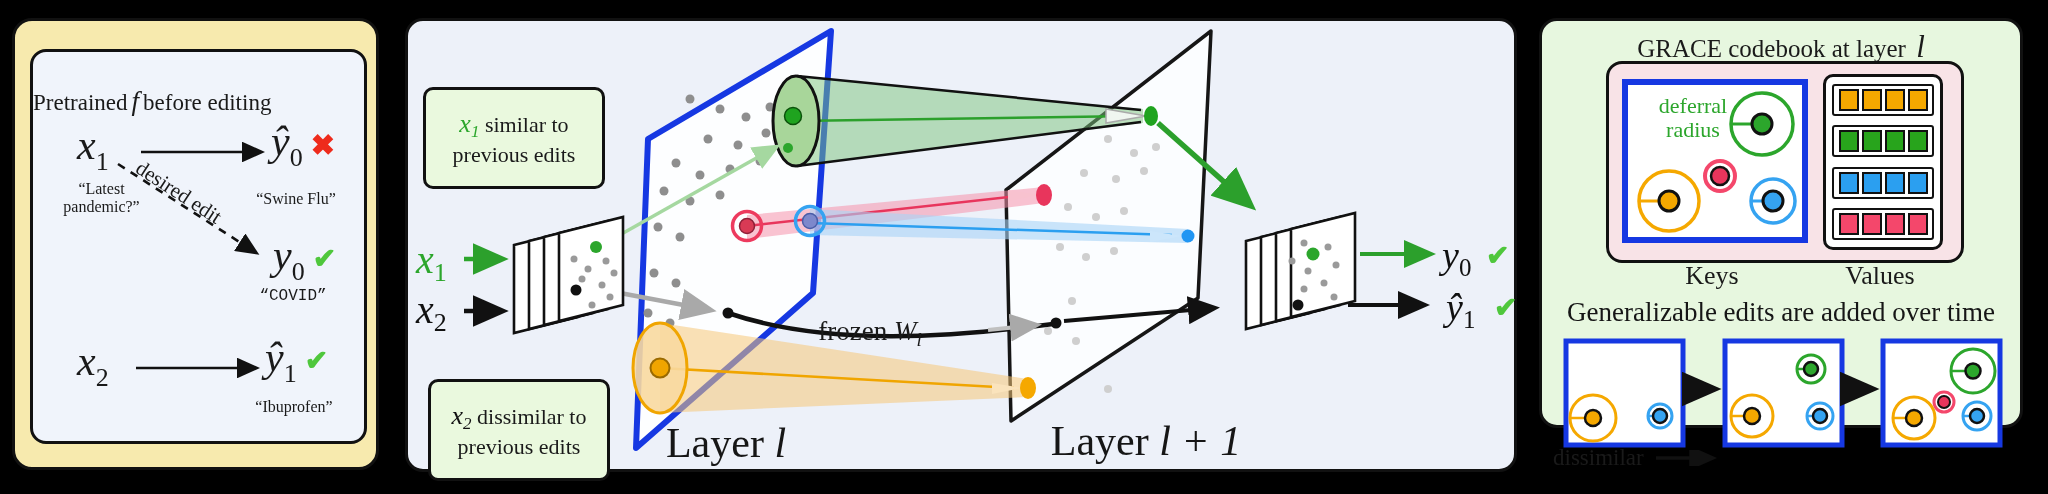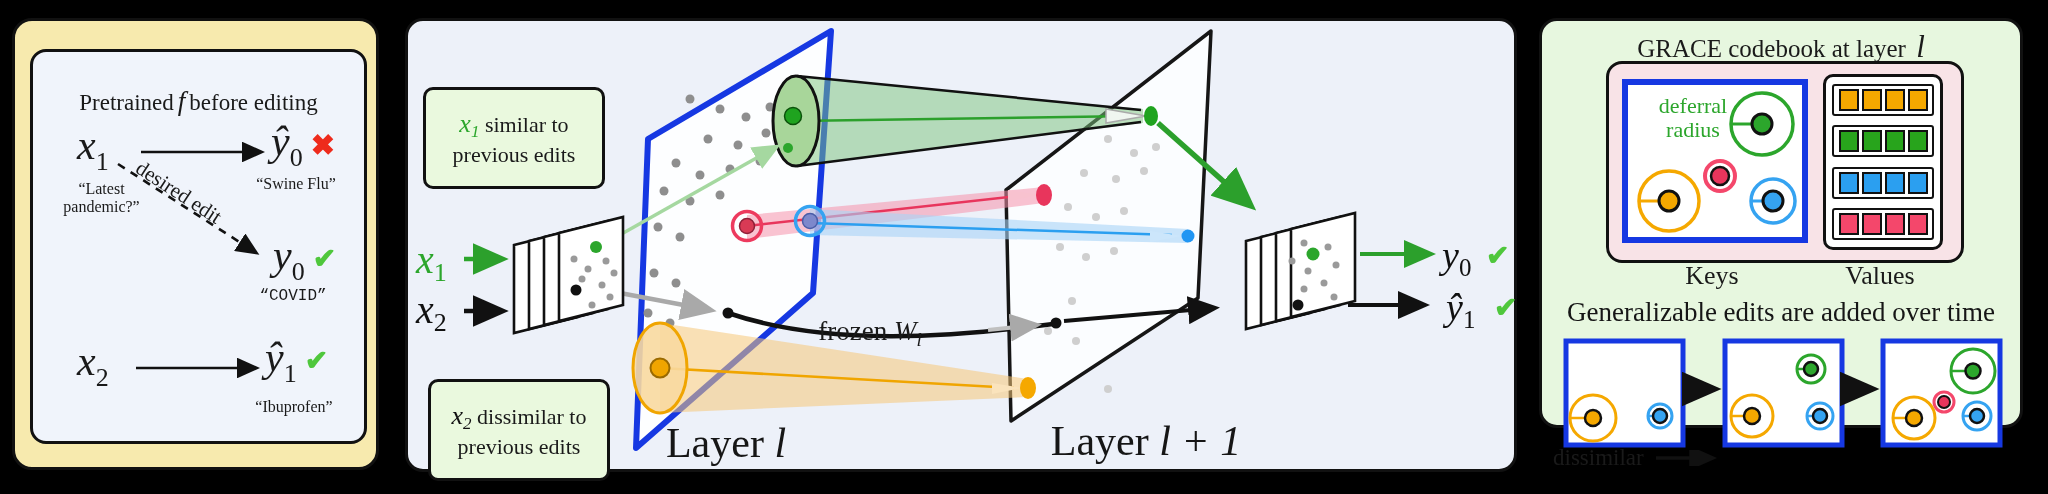--- a/index.html
+++ b/index.html
@@ -2,21 +2,21 @@
 <html><head>
 <meta charset="utf-8">
 <style>
   html,body{margin:0;padding:0;background:#000;}
   body{width:2048px;height:494px;position:relative;font-family:"Liberation Serif","DejaVu Serif",serif;overflow:hidden;}
   .panel{position:absolute;box-sizing:border-box;}
   
   .panel-left{left:12px;top:18px;width:367px;height:452px;background:#F7EAAE;border:3px solid #111;border-radius:20px;}
   .lp-inner{position:absolute;left:15px;top:28px;width:331px;height:389px;background:#F0F4FB;border:3px solid #111;border-radius:16px;}
   .lp-abs{position:absolute;color:#1a1a1a;}
-  .lp-title{left:0;top:34px;width:100%;text-align:center;font-size:23px;}
+  .lp-title{left:0;top:34px;width:100%;font-size:23px;}
   .lp-title .mf{font-style:italic;font-size:27px;padding:0 4px;}
   .math{font-style:italic;font-size:42px;line-height:1;}
   .math sub{font-size:26px;font-style:normal;position:relative;top:2px;}
   .caption{font-size:16px;text-align:center;line-height:1.12;}
   .markrow{display:flex;align-items:center;gap:8px;}
   .chk{color:#4FC73C;font-size:28px;font-weight:bold;}
   .crx{color:#EE2B1C;font-size:29px;font-weight:bold;}
   .lp-svg{position:absolute;left:0;top:0;width:367px;height:452px;}
   
   .panel-mid{left:405px;top:18px;width:1112px;height:454px;background:#EDF1F9;border:3px solid #111;border-radius:18px;}
@@ -64,21 +64,21 @@
     </div>
     <div class="lp-abs math" style="left:44px;top:72px;"><span>x</span><sub>1</sub></div>
     <div class="lp-abs caption" style="left:6px;top:128px;width:125px;">
       <div>“Latest</div>
         <div>pandemic?”</div>
     </div>
     <div class="lp-abs markrow" style="left:238px;top:68px;">
       <span class="math"><span>ŷ</span><sub>0</sub></span>
       <span class="crx">✖</span>
     </div>
-    <div class="lp-abs caption" style="left:198px;top:123px;width:130px;">“Swine Flu”</div>
+    <div class="lp-abs caption" style="left:198px;top:138px;width:130px;">“Swine Flu”</div>
     <div class="lp-abs markrow" style="left:240px;top:182px;">
       <span class="math"><span>y</span><sub>0</sub></span>
       <span class="chk">✔</span>
     </div>
     <div class="lp-abs caption" style="left:200px;top:236px;width:120px;font-family:Liberation Mono, monospace;">“COVID”</div>
     <div class="lp-abs math" style="left:44px;top:288px;"><span>x</span><sub>2</sub></div>
     <div class="lp-abs markrow" style="left:232px;top:284px;">
       <span class="math"><span>ŷ</span><sub>1</sub></span>
       <span class="chk">✔</span>
     </div>

